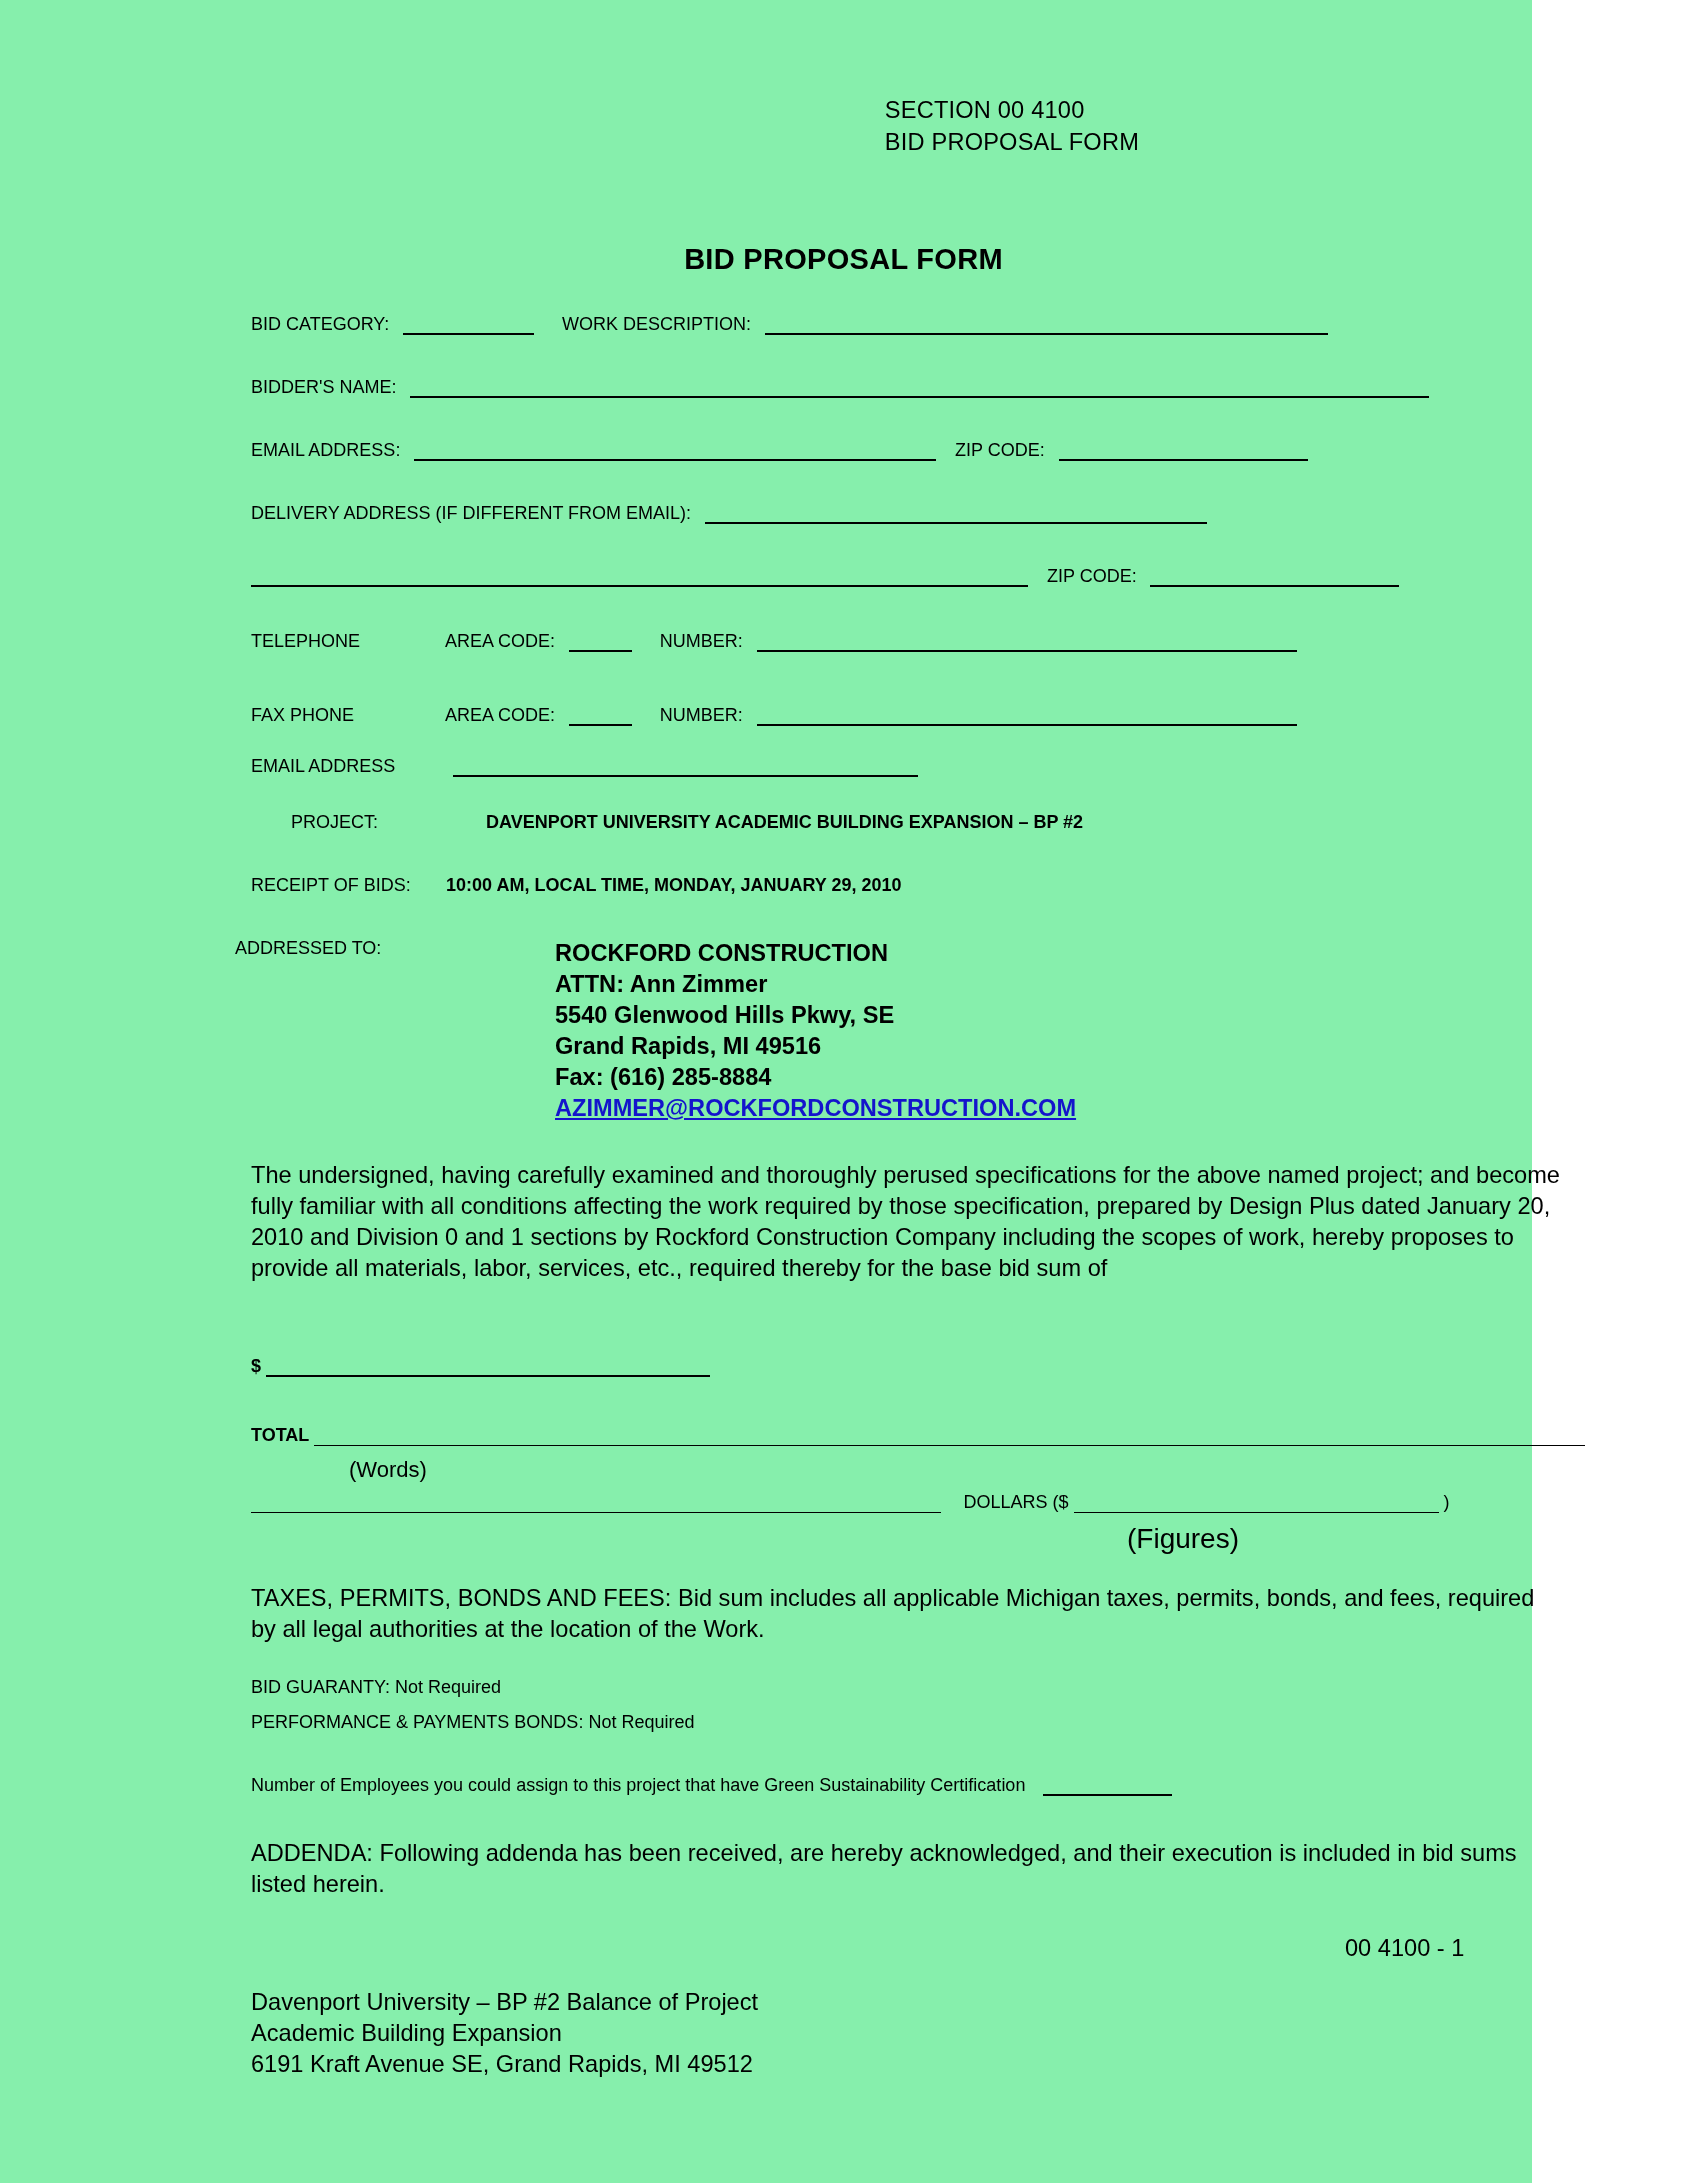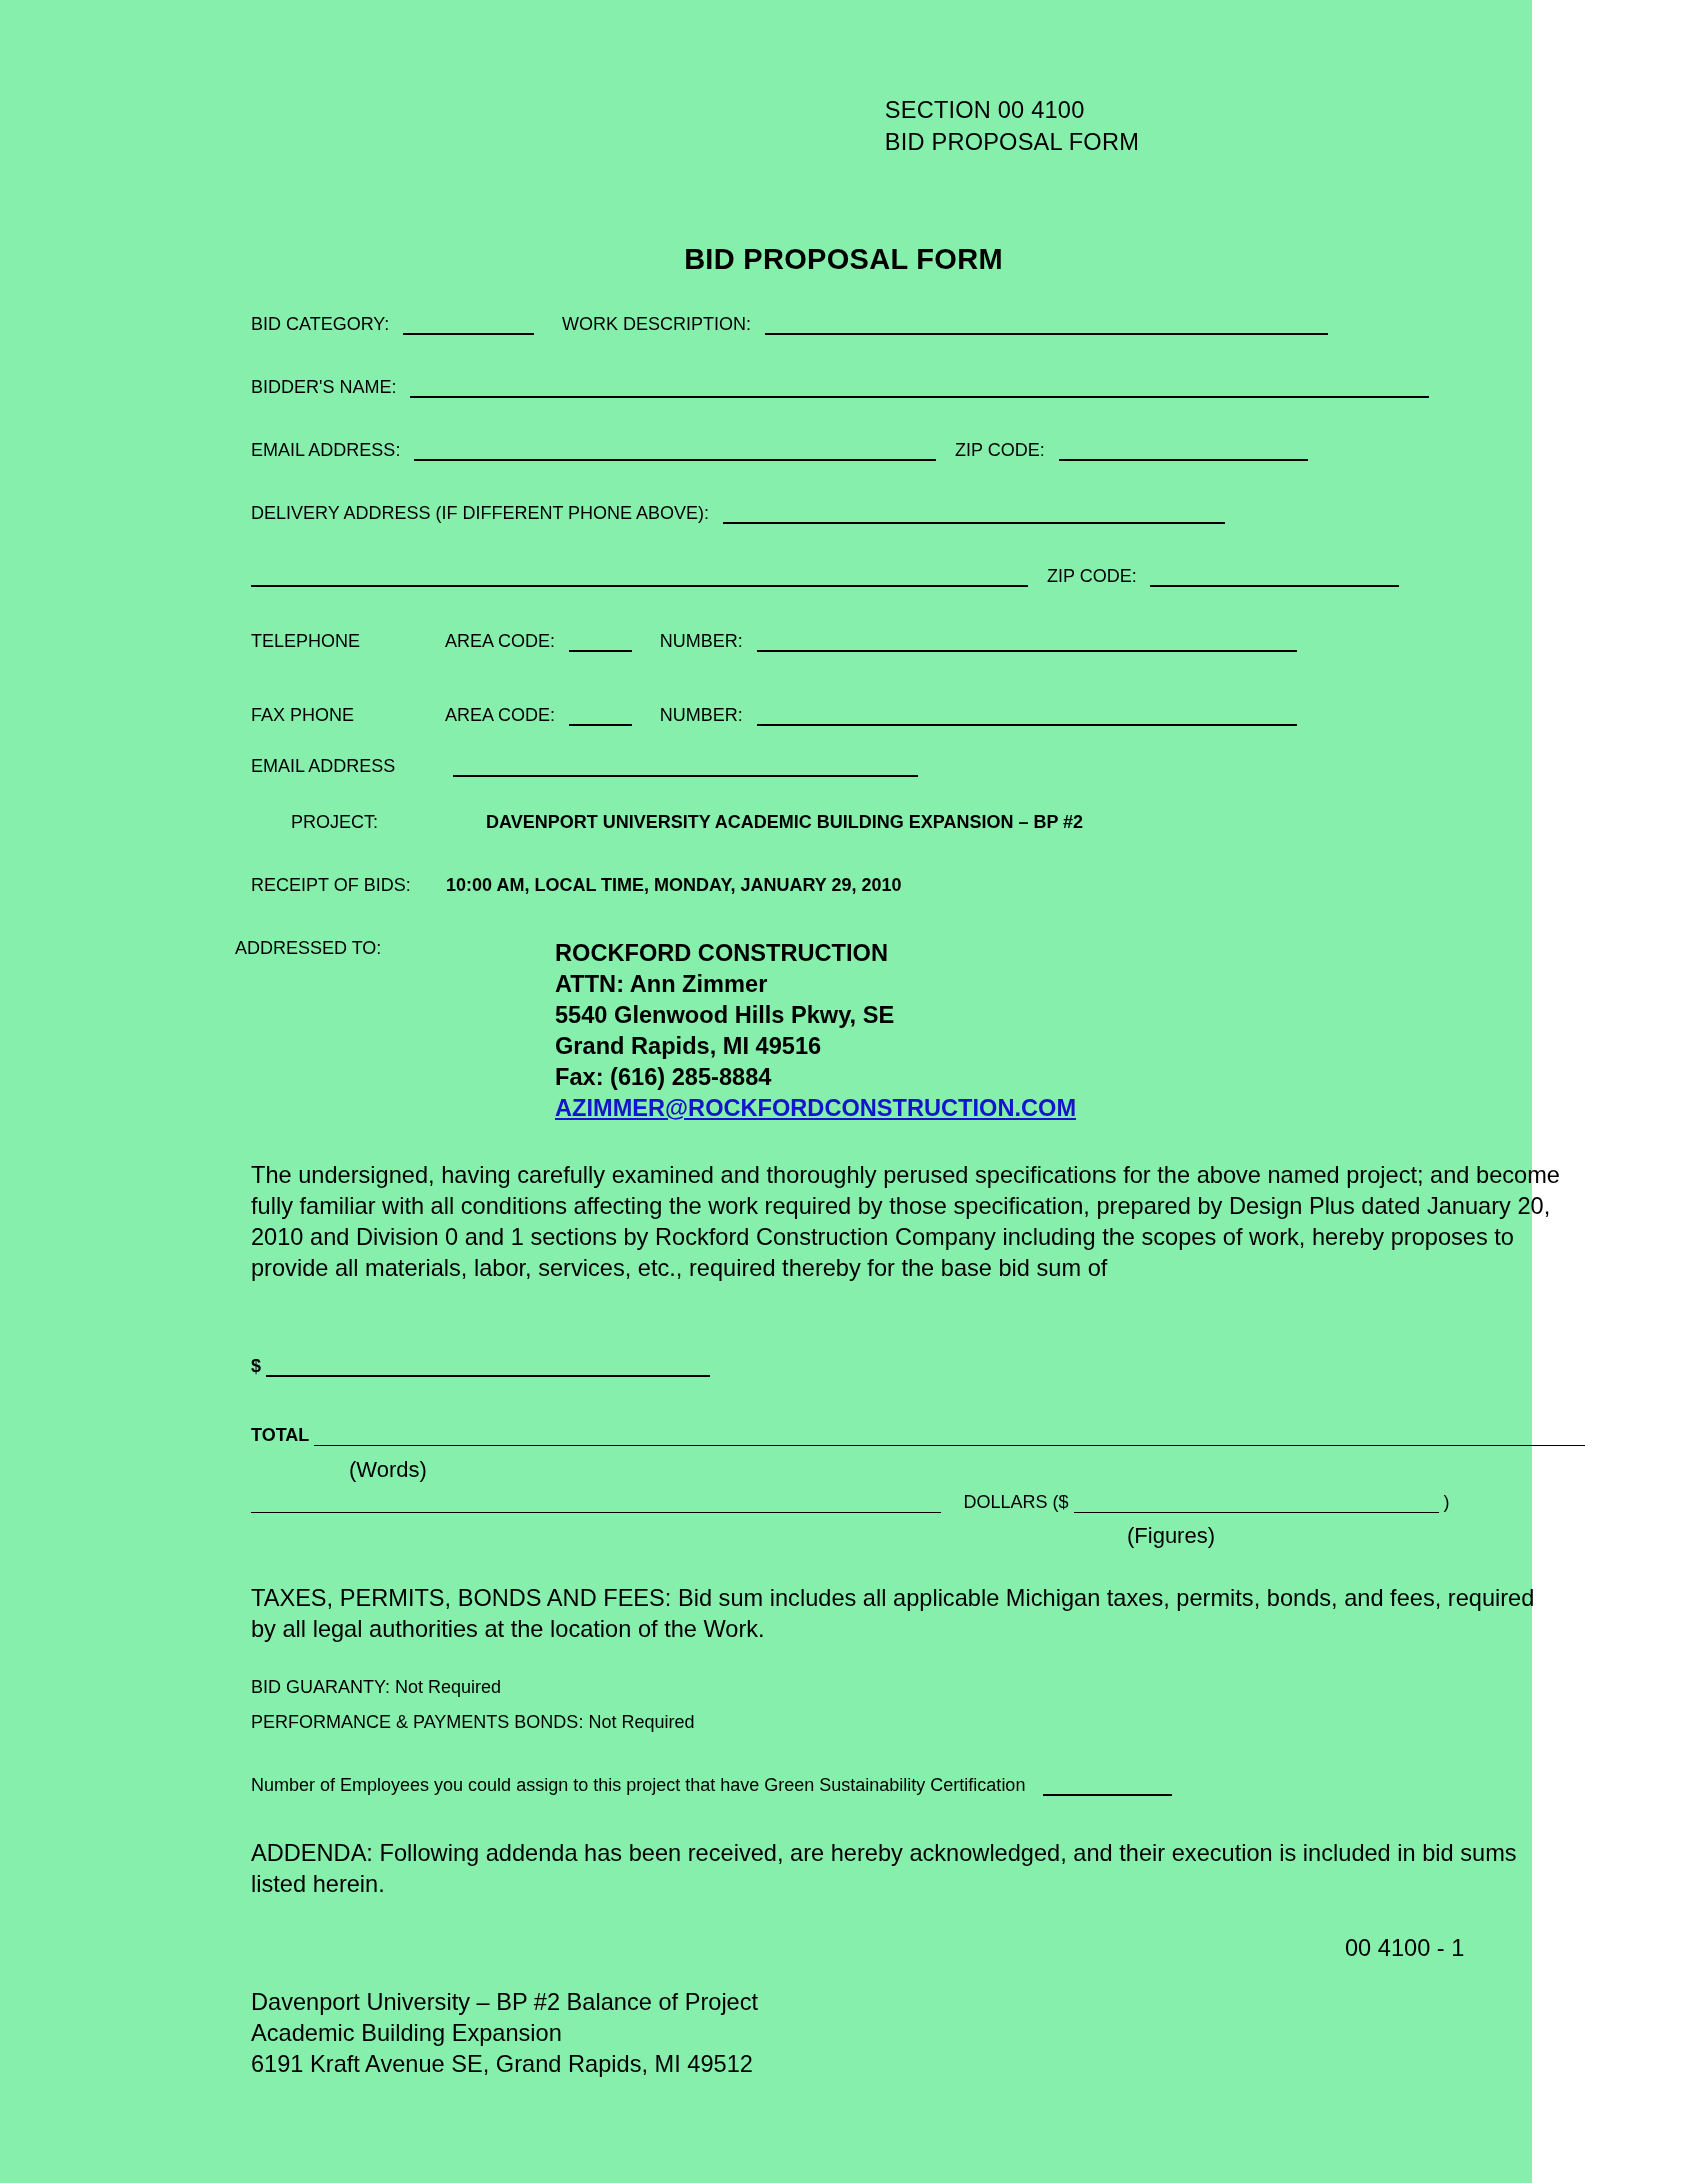--- a/index.html
+++ b/index.html
@@ -135,21 +135,21 @@
   </div>
 
   <div class="row" style="left:251px; top:440px;">
     <span>EMAIL ADDRESS:</span>
     <span class="blank" style="width:522px; margin-left:8.7px;"></span>
     <span style="margin-left:14px;">ZIP CODE:</span>
     <span class="blank" style="width:249px; margin-left:8.7px;"></span>
   </div>
 
   <div class="row" style="left:251px; top:503px;">
-    <span>DELIVERY ADDRESS (IF DIFFERENT PHONE ABOVE):</span>
+    <span>DELIVERY ADDRESS (IF DIFFERENT FROM EMAIL):</span>
     <span class="blank" style="width:502px; margin-left:8.7px;"></span>
   </div>
 
   <div class="row" style="left:251px; top:566px;">
     <span class="blank" style="width:777px;"></span>
     <span style="margin-left:14px;">ZIP CODE:</span>
     <span class="blank" style="width:249px; margin-left:8.7px;"></span>
   </div>
 
   <div class="row" style="left:251px; top:631px;">
@@ -214,21 +214,21 @@
 
   <div class="row" style="left:349px; top:1457px; font-size:22px;">(Words)</div>
 
   <div class="row" style="left:251px; top:1492px;">
     <span class="blank-thin" style="width:690px;"></span>
     <span style="margin-left:17.5px;">DOLLARS ($</span>
     <span class="blank-thin" style="width:365px;"></span>
     <span>)</span>
   </div>
 
-  <div class="row" style="left:1127px; top:1523px; font-size:22px;">(Figures)</div>
+  <div class="row" style="left:1127px; top:1523px; font-size:28px;">(Figures)</div>
 
   <div class="para" style="left:251px; top:1583px;">TAXES, PERMITS, BONDS AND FEES:  Bid sum includes all applicable Michigan taxes, permits, bonds, and fees, required by all legal authorities at the location of the Work.</div>
 
   <div class="row" style="left:251px; top:1677px;">BID GUARANTY:  Not Required</div>
   <div class="row" style="left:251px; top:1712px;">PERFORMANCE &amp; PAYMENTS BONDS:  Not Required</div>
 
   <div class="row" style="left:251px; top:1775px;">
     <span>Number of Employees you could assign to this project that have Green Sustainability Certification</span>
     <span class="blank" style="width:129px; margin-left:12.2px;"></span>
   </div>

